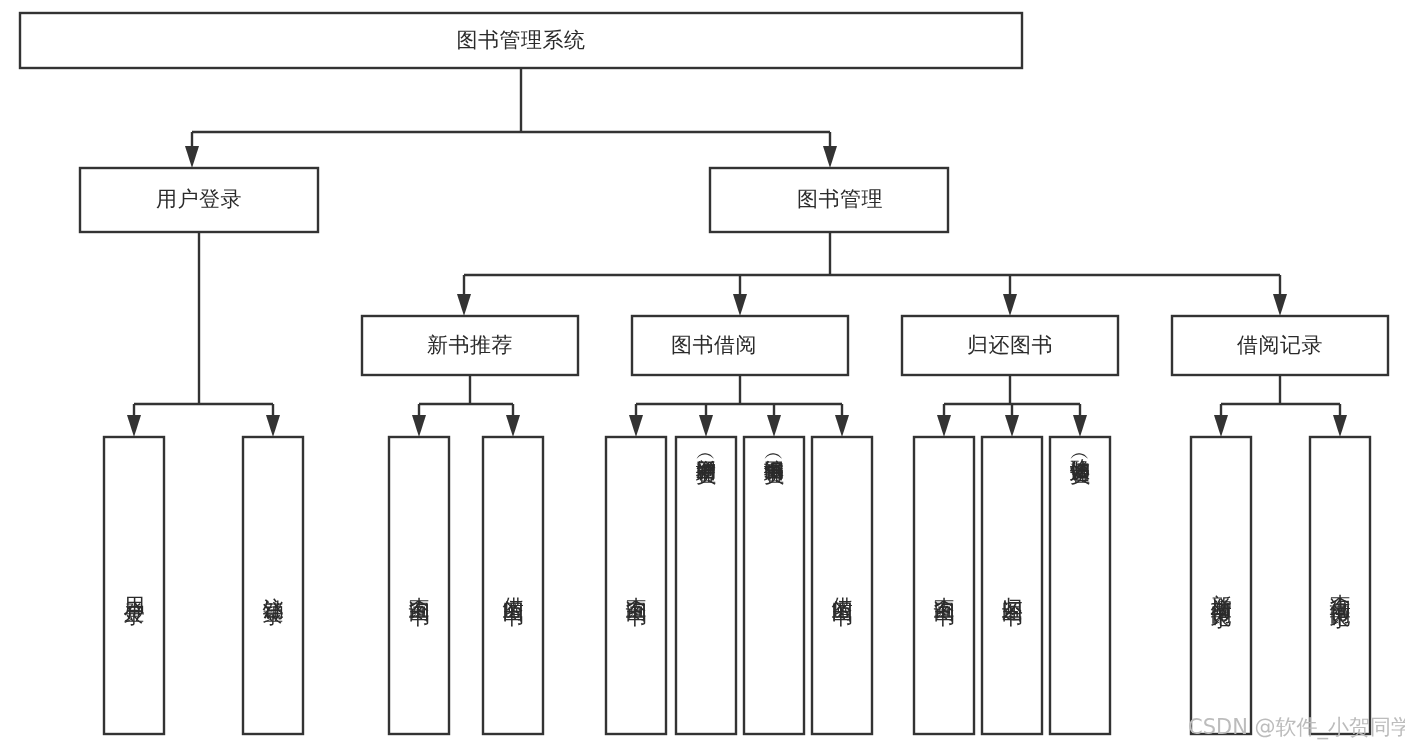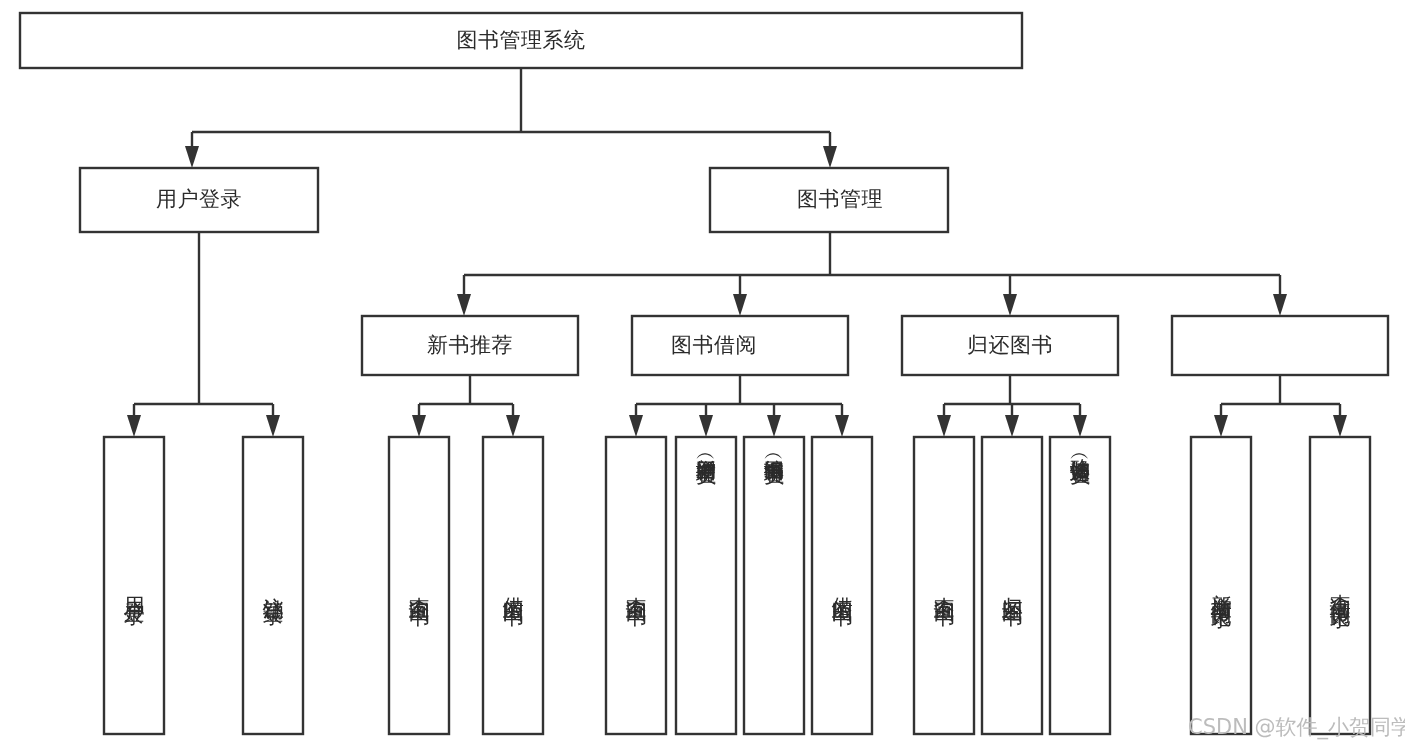--- a/index.html
+++ b/index.html
@@ -188,20 +188,21 @@
   </svg>
 
   <div class="node-label horizontal" style="left:20px; top:13px; width:1002px; height:55px;">图书管理系统</div>
 
   <div class="node-label horizontal" style="left:80px; top:168px; width:238px; height:64px;">用户登录</div>
   <div class="node-label horizontal" style="left:710px; top:168px; width:260px; height:64px;">图书管理</div>
 
   <div class="node-label horizontal" style="left:362px; top:316px; width:216px; height:59px;text-align:right;">新书推荐</div>
   <div class="node-label horizontal" style="left:614px; top:316px; width:200px; height:59px;">图书借阅</div>
   <div class="node-label horizontal" style="left:902px; top:316px; width:216px; height:59px;">归还图书</div>
+  <div class="node-label horizontal" style="left:1172px; top:316px; width:216px; height:59px;">借阅记录</div>
 
   <div class="node-label vertical" style="left:104px; top:437px; width:60px; height:297px;">用户登录</div>
   <div class="node-label vertical" style="left:243px; top:437px; width:60px; height:297px;">注销登录</div>
   <div class="node-label vertical" style="left:389px; top:437px; width:60px; height:297px;">查询图书</div>
   <div class="node-label vertical" style="left:483px; top:437px; width:60px; height:297px;">借阅图书</div>
   <div class="node-label vertical" style="left:606px; top:437px; width:60px; height:297px;">查询图书</div>
   <div class="node-label vertical tight" style="left:676px; top:437px; width:60px; height:297px; justify-content:flex-start; padding-top:6px;">新增图书（管理员）</div>
   <div class="node-label vertical tight" style="left:744px; top:437px; width:60px; height:297px; justify-content:flex-start; padding-top:6px;">编辑图书（管理员）</div>
   <div class="node-label vertical" style="left:812px; top:437px; width:60px; height:297px;">借阅图书</div>
   <div class="node-label vertical" style="left:914px; top:437px; width:60px; height:297px;">查询图书</div>

